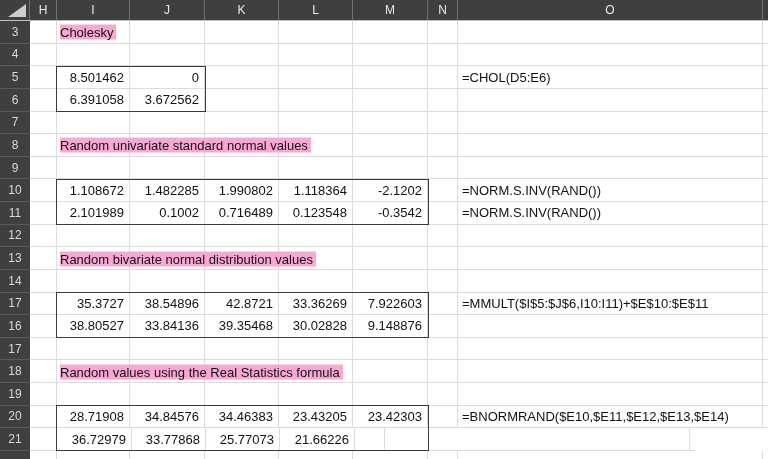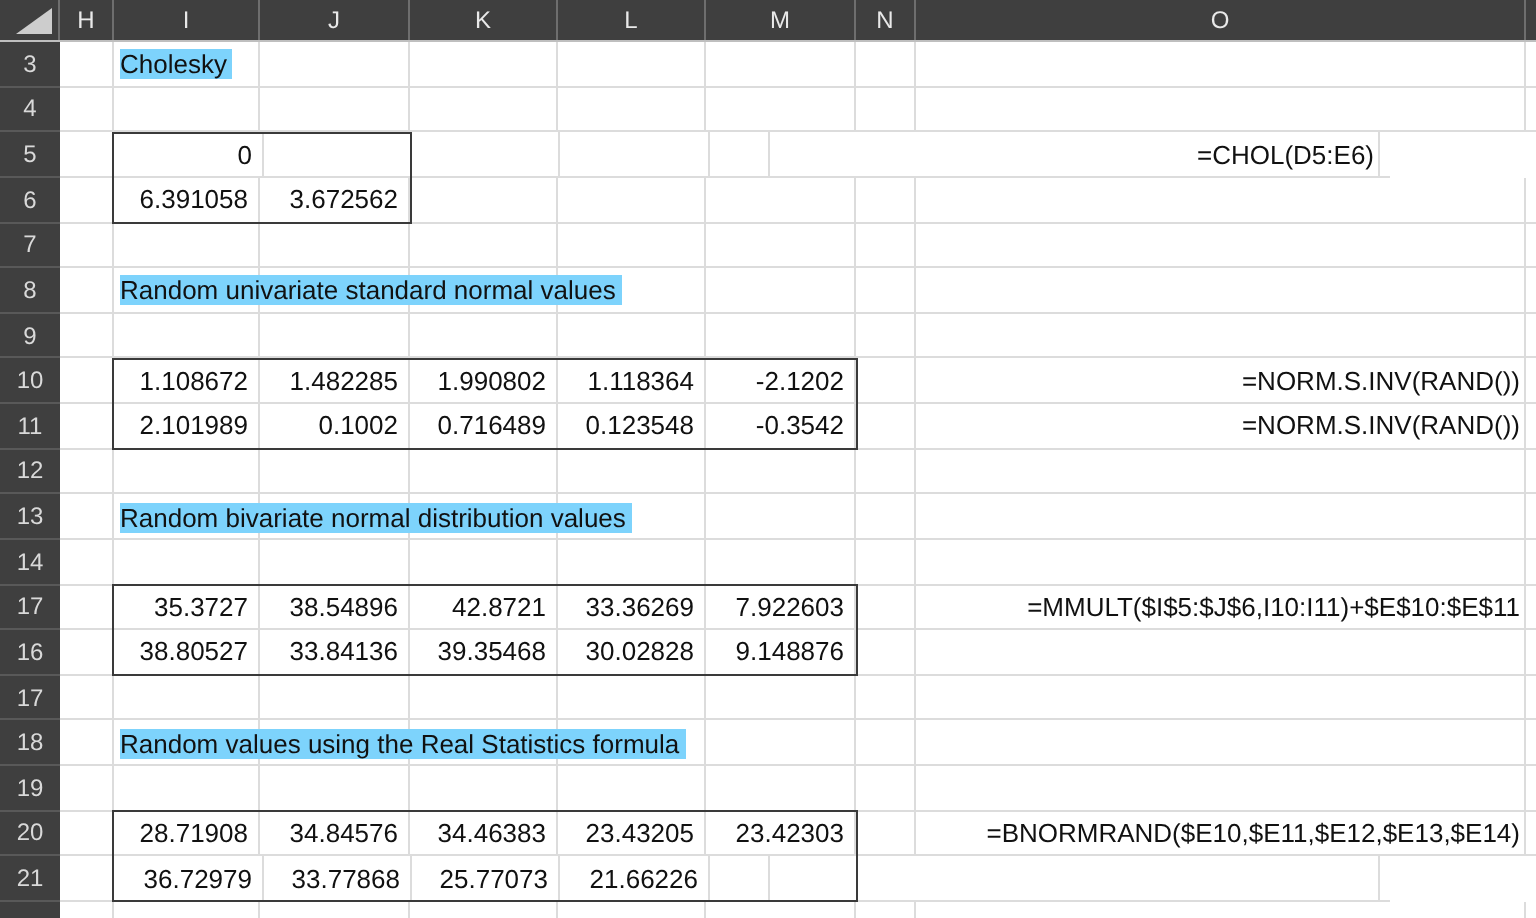--- a/index.html
+++ b/index.html
@@ -32,28 +32,28 @@
     border-bottom:1px solid #595959;
   }
   .c {
     flex:none; height:100%; display:flex; align-items:center;
     border-right:1px solid #dcdcdc; border-bottom:1px solid #dcdcdc;
     font-size:13px; color:#111;
   }
   .cH{width:27px} .cI{width:73px} .cJ{width:75px} .cK{width:74px}
   .cL{width:74px} .cM{width:75px} .cN{width:30px} .cO{width:305px} .cP{width:5px; border-right:none}
   .num { justify-content:flex-end; padding-right:5px; }
-  .fx  { overflow:visible;justify-content:flex-end; }
+  .fx  { overflow:visible; }
   .fx span {
     position:relative; z-index:2; background:#fff; white-space:nowrap;
     padding-left:4px; padding-right:2px;
   }
   .lbl {
     position:absolute; left:60px; top:50%; transform:translateY(-50%);
-    white-space:nowrap; z-index:2; background:#7dd3fc; font-size:13px;
+    white-space:nowrap; z-index:2; background:#f9a8d4; font-size:13px;
     padding-right:3px;
   }
   
   .rangebox {
     position:absolute; border:1px solid #3a3a3a; z-index:3; pointer-events:none;
   }
   .rb1 { left:56px; top:66px;  width:150px; height:46px; }
   .rb2 { left:56px; top:179px; width:373px; height:46px; }
   .rb3 { left:56px; top:292px; width:373px; height:46px; }
   .rb4 { left:56px; top:405px; width:373px; height:46px; }
@@ -101,20 +101,21 @@
     <div class="c cL"></div>
     <div class="c cM"></div>
     <div class="c cN"></div>
     <div class="c cO"></div>
     <div class="c cP"></div>
   </div>
 
   <div class="row">
     <div class="rh">5</div>
     <div class="c cH"></div>
+    <div class="c cI num">8.501462</div>
     <div class="c cJ num">0</div>
     <div class="c cK"></div>
     <div class="c cL"></div>
     <div class="c cM"></div>
     <div class="c cN"></div>
     <div class="c cO fx">
         <span>=CHOL(D5:E6)</span>
       </div>
     <div class="c cP"></div>
   </div>

